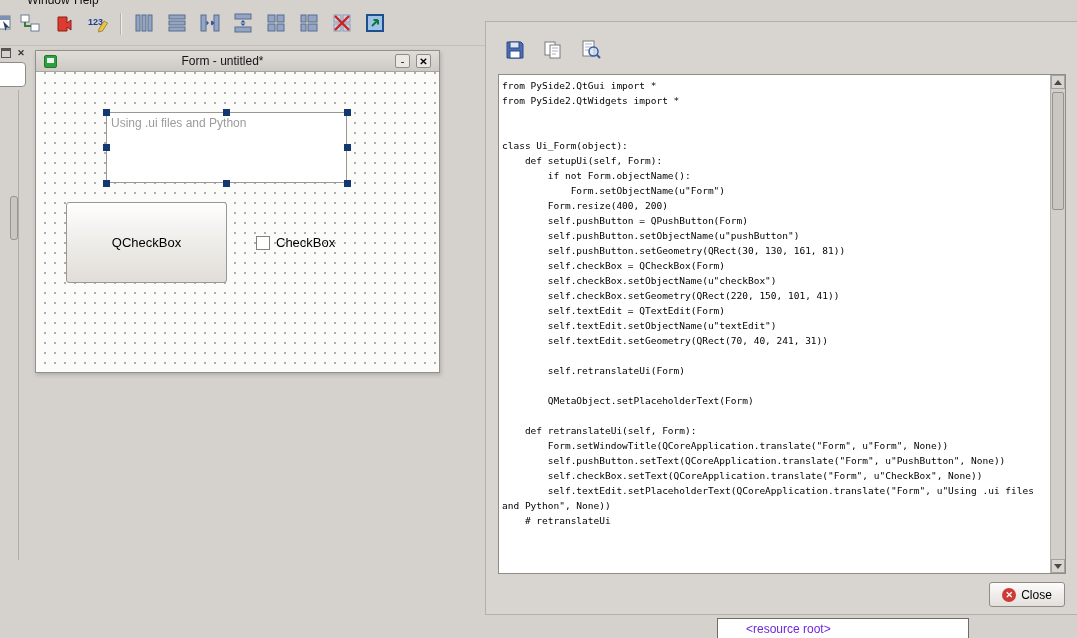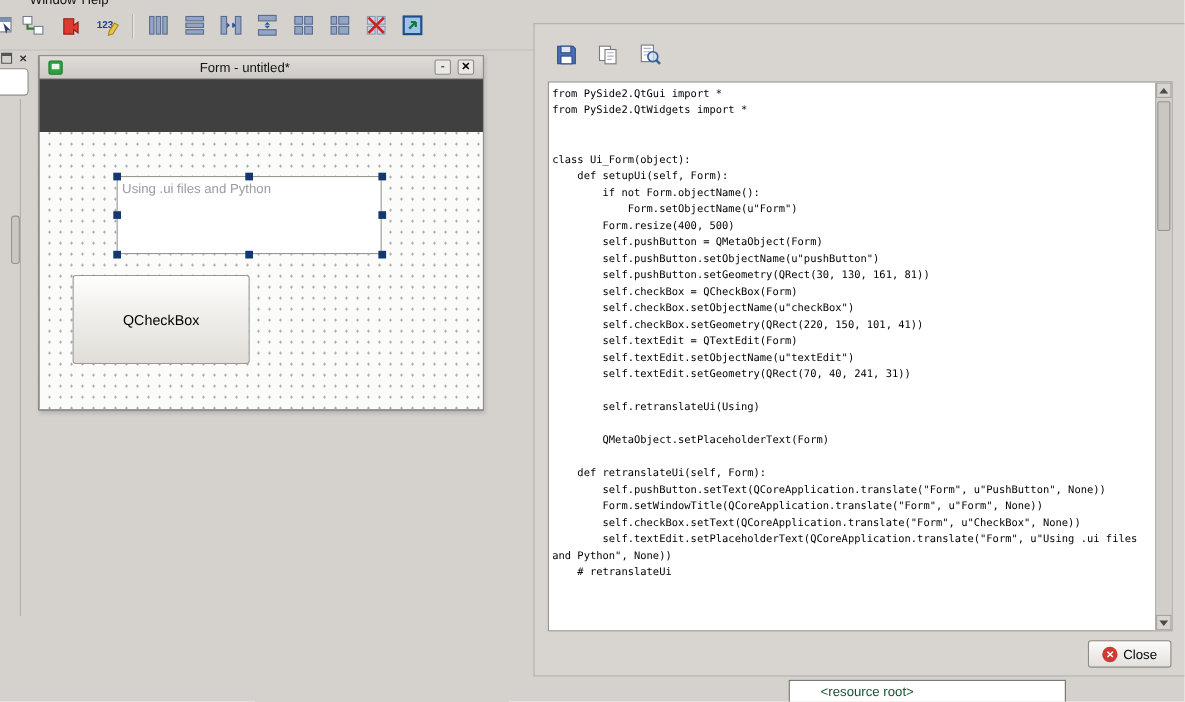--- a/index.html
+++ b/index.html
@@ -31,39 +31,39 @@
   .dock-close { left:15px; top:47px; font-weight:bold; }
   .dock-float .sq { display:block; width:10px; height:10px; border:1px solid #555; border-top:3px solid #555; }
   .dock-filter { position:absolute; left:-6px; top:62px; width:32px; height:25px;
                  background:#fff; border:1px solid #8f8c88; border-radius:4px; }
   .dock-edge { position:absolute; left:18px; top:90px; width:1px; height:470px; background:#b0ada9; }
   .dock-scrollthumb { position:absolute; left:10px; top:196px; width:8px; height:44px;
                       background:#cac7c3; border:1px solid #97948f; border-radius:3px; }
 
   
   .form-window { position:absolute; left:35px; top:50px; width:405px; height:323px;
-                 background:#404040; border:1px solid #93908c; z-index:5;
+                 background:#0c4a6e; border:1px solid #93908c; z-index:5;
                  box-shadow:1px 2px 4px rgba(0,0,0,.18); }
   .form-titlebar { position:absolute; left:0; top:0; right:0; height:21px;
                    background:linear-gradient(#e0ddd9,#cdcac6); border-bottom:1px solid #a8a5a1; }
   .form-icon { position:absolute; left:8px; top:4px; width:13px; height:13px;
                background:#2f9e3f; border:1px solid #1f7a2d; border-radius:2px; }
   .form-icon::after { content:""; position:absolute; left:2px; top:2px; width:7px; height:5px;
                       background:#eaf6ec; }
   .form-title { position:absolute; left:30px; right:60px; top:3px; text-align:center;
                 font-size:12px; color:#151515; white-space:nowrap; overflow:hidden; }
   .win-btn { position:absolute; top:3px; width:15px; height:14px; font-size:11px; line-height:11px;
              text-align:center; background:#eae8e5; border:1px solid #8f8c88; border-radius:2px;
              padding:0; }
   .btn-min { right:29px; }
   .btn-close { right:8px; font-weight:bold; font-size:10px; }
   .form-canvas { position:absolute; left:0; top:21px; right:0; bottom:0;
                  background-color:#fbfbfa;
                  background-image:radial-gradient(circle, #b2afab 1px, rgba(0,0,0,0) 1.3px);
-                 background-size:10px 10px; background-position:4px 6px;margin-top:48px; }
+                 background-size:10px 10px; background-position:4px 6px; }
   .fw-textedit { position:absolute; left:70px; top:40px; width:241px; height:71px;
                  background:#fff; border:1px solid #9b9894; font-size:12px; padding:3px 4px;
                  resize:none; overflow:hidden; font-family:"Liberation Sans", sans-serif; }
   .fw-textedit::placeholder { color:#9c9c9c; opacity:1; }
   .handle { position:absolute; width:7px; height:7px; background:#12386f; z-index:3; }
   .h-tl { left:67px; top:37px; }  .h-tm { left:187px; top:37px; }  .h-tr { left:308px; top:37px; }
   .h-ml { left:67px; top:72px; }  .h-mr { left:308px; top:72px; }
   .h-bl { left:67px; top:108px; } .h-bm { left:187px; top:108px; } .h-br { left:308px; top:108px; }
   .fw-pushbutton { position:absolute; left:30px; top:130px; width:161px; height:81px;
                    background:linear-gradient(#fefefe,#edebe7 55%,#e1ded9);
@@ -102,21 +102,21 @@
   .close-btn { position:absolute; left:503px; top:560px; width:76px; height:25px;
                background:linear-gradient(#fdfcfb,#e3e0dc); border:1px solid #8f8c88;
                border-radius:3px; display:flex; align-items:center; justify-content:center;
                gap:5px; font-size:12px; font-family:"Liberation Sans", sans-serif; }
   .close-x { width:14px; height:14px; border-radius:50%; background:#cf3a35; color:#fff;
              font-size:9px; line-height:14px; text-align:center; font-weight:bold; }
 
   
   .resource { position:absolute; left:717px; top:618px; width:252px; height:24px;
               background:#fff; border:1px solid #6f6c68; z-index:6; }
-  .resource-row { font-size:12px; padding:3px 0 0 28px; color:#14532d; }
+  .resource-row { font-size:12px; padding:3px 0 0 28px; color:#6d28d9; }
 </style>
 </head>
 <body>
 
 <div id="root">
 
   <div class="menubar">
     <span class="menu-item menu-window">Window</span>
     <span class="menu-item menu-help">Help</span>
   </div>
@@ -262,20 +262,24 @@
       <span class="handle h-tm"></span>
       <span class="handle h-tr"></span>
       <span class="handle h-ml"></span>
       <span class="handle h-mr"></span>
       <span class="handle h-bl"></span>
       <span class="handle h-bm"></span>
       <span class="handle h-br"></span>
 
       <button class="fw-pushbutton">QCheckBox</button>
 
+      <button class="fw-checkbox">
+        <span class="cb-indicator"></span>
+        <span class="cb-label">CheckBox</span>
+      </button>
     </div>
   </div>
 
   <div class="preview">
     <div class="pv-toolbar">
       <button class="pv-btn">
         <span>
           <svg width="22" height="22">
               <path d="M3 3 h14 l2 2 v14 h-16 z" fill="#4a6fb5" stroke="#2d4a85"></path>
               <rect x="6" y="3" width="9" height="6" fill="#dfe6f2" stroke="#2d4a85"></rect>
@@ -307,38 +311,38 @@
     <div class="code-wrap">
       <div class="code-lines">
           <div class="code-line">from PySide2.QtGui import *</div>
           <div class="code-line">from PySide2.QtWidgets import *</div>
           <div class="code-line"></div>
           <div class="code-line"></div>
           <div class="code-line">class Ui_Form(object):</div>
           <div class="code-line">    def setupUi(self, Form):</div>
           <div class="code-line">        if not Form.objectName():</div>
           <div class="code-line">            Form.setObjectName(u"Form")</div>
-          <div class="code-line">        Form.resize(400, 500)</div>
-          <div class="code-line">        self.pushButton = QMetaObject(Form)</div>
+          <div class="code-line">        Form.resize(400, 200)</div>
+          <div class="code-line">        self.pushButton = QPushButton(Form)</div>
           <div class="code-line">        self.pushButton.setObjectName(u"pushButton")</div>
           <div class="code-line">        self.pushButton.setGeometry(QRect(30, 130, 161, 81))</div>
           <div class="code-line">        self.checkBox = QCheckBox(Form)</div>
           <div class="code-line">        self.checkBox.setObjectName(u"checkBox")</div>
           <div class="code-line">        self.checkBox.setGeometry(QRect(220, 150, 101, 41))</div>
           <div class="code-line">        self.textEdit = QTextEdit(Form)</div>
           <div class="code-line">        self.textEdit.setObjectName(u"textEdit")</div>
           <div class="code-line">        self.textEdit.setGeometry(QRect(70, 40, 241, 31))</div>
           <div class="code-line"></div>
-          <div class="code-line">        self.retranslateUi(Using)</div>
+          <div class="code-line">        self.retranslateUi(Form)</div>
           <div class="code-line"></div>
           <div class="code-line">        QMetaObject.setPlaceholderText(Form)</div>
           <div class="code-line"></div>
           <div class="code-line">    def retranslateUi(self, Form):</div>
+          <div class="code-line">        Form.setWindowTitle(QCoreApplication.translate("Form", u"Form", None))</div>
           <div class="code-line">        self.pushButton.setText(QCoreApplication.translate("Form", u"PushButton", None))</div>
-          <div class="code-line">        Form.setWindowTitle(QCoreApplication.translate("Form", u"Form", None))</div>
           <div class="code-line">        self.checkBox.setText(QCoreApplication.translate("Form", u"CheckBox", None))</div>
           <div class="code-line">        self.textEdit.setPlaceholderText(QCoreApplication.translate("Form", u"Using .ui files</div>
           <div class="code-line">and Python", None))</div>
           <div class="code-line">    # retranslateUi</div>
         </div>
       <div class="code-scroll">
         <button class="sc-btn sc-up">
           <span class="arr-up"></span>
         </button>
         <div class="sc-thumb"></div>

